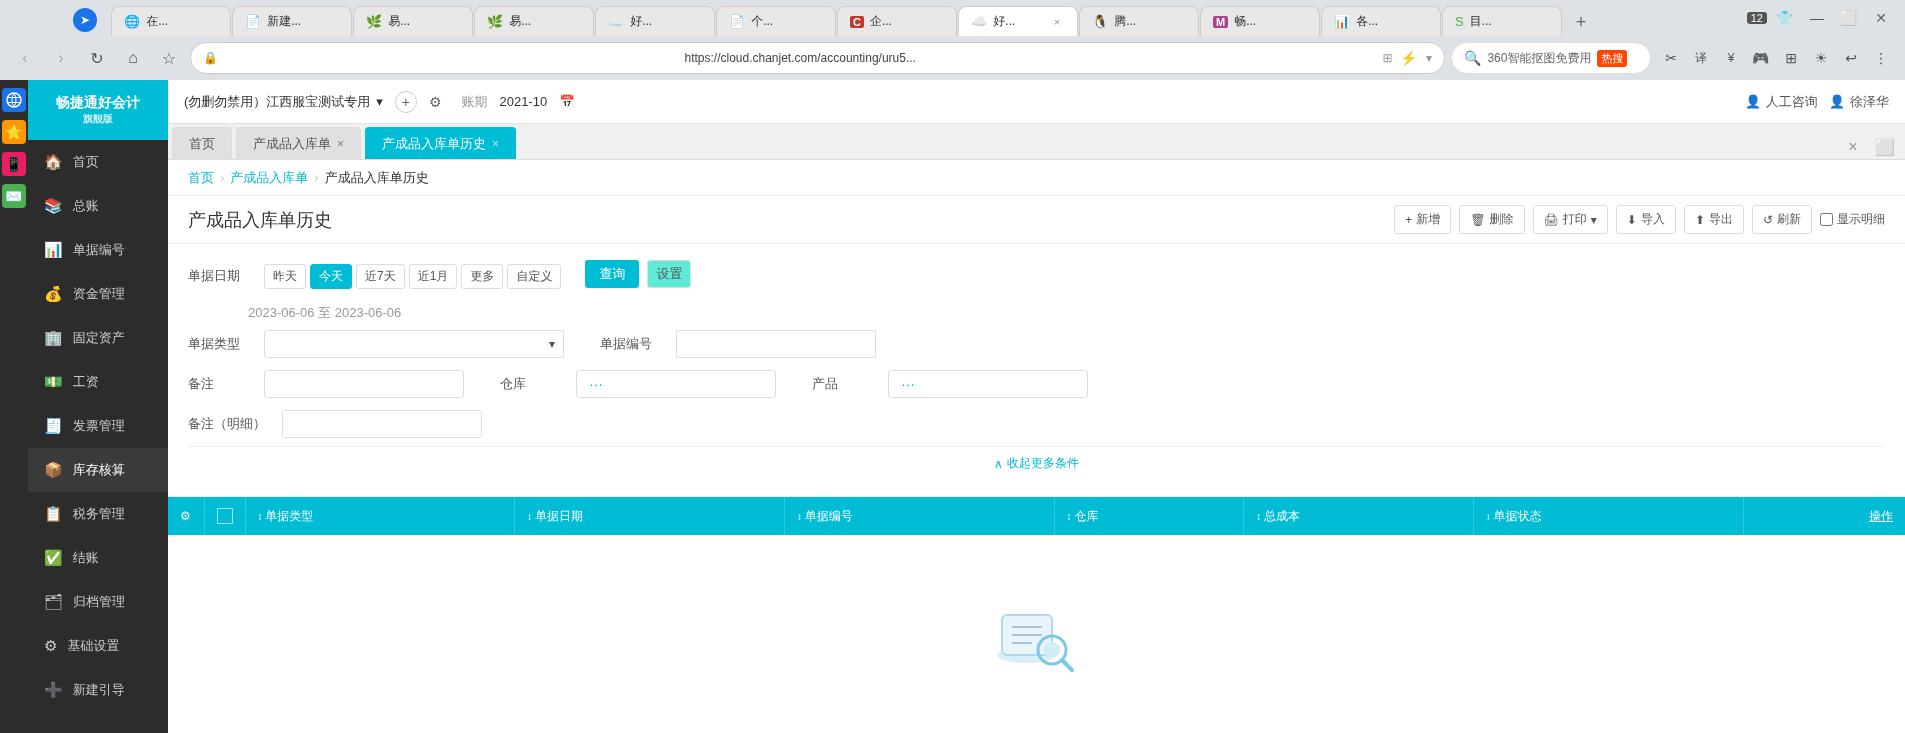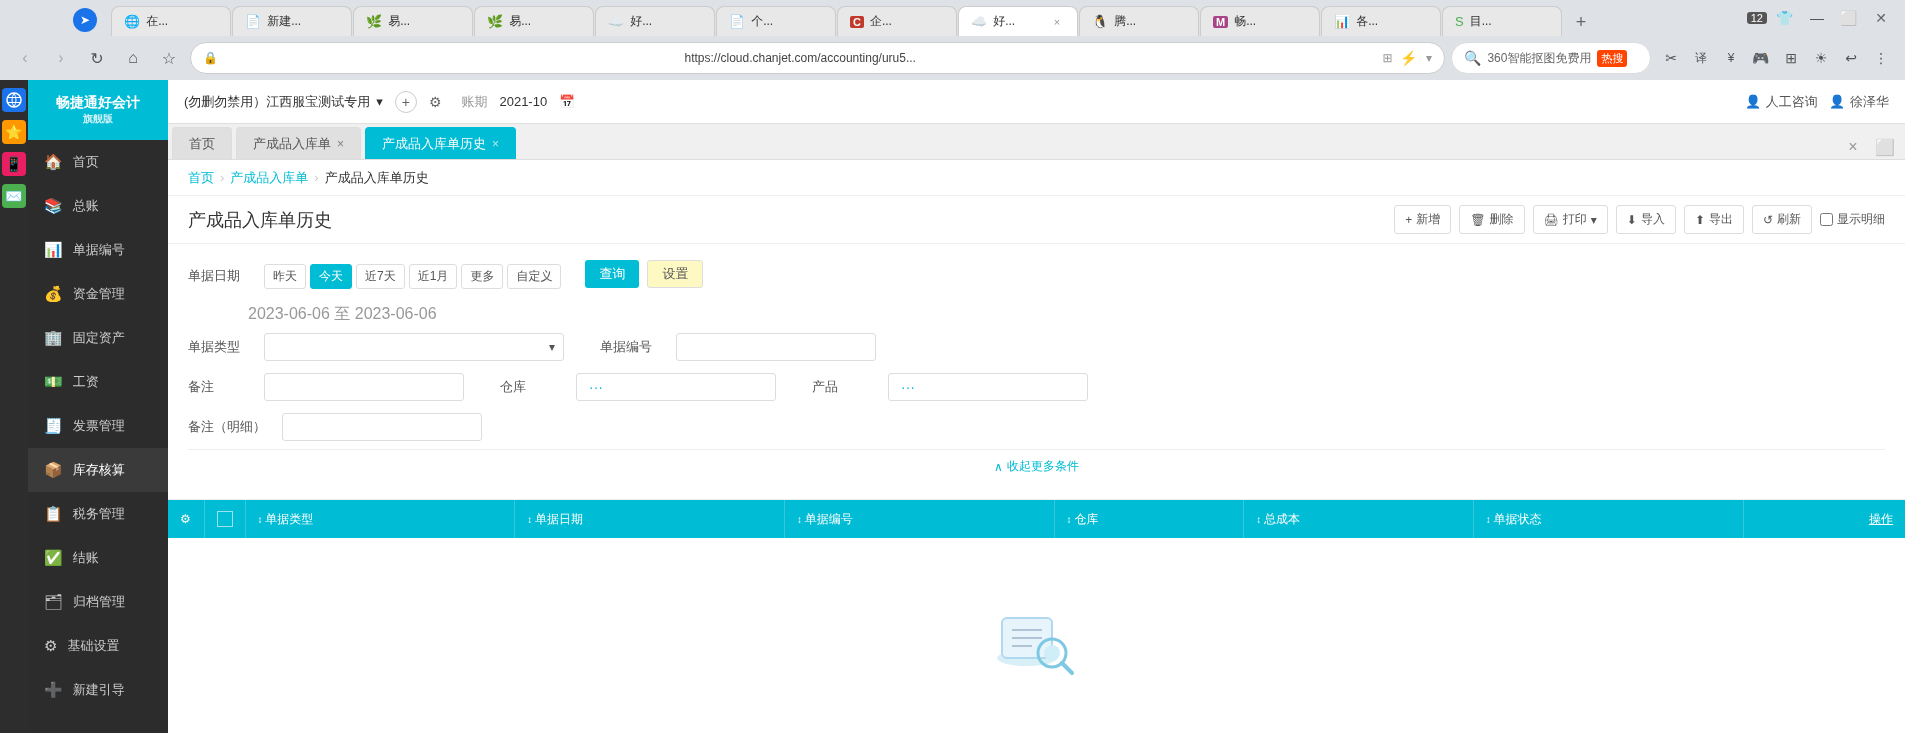--- a/index.html
+++ b/index.html
@@ -90,21 +90,21 @@
     .data-table thead th { padding: 0 12px; font-size: 12px; font-weight: normal; text-align: left; white-space: nowrap; border-right: 1px solid rgba(255,255,255,0.2); }
     .data-table thead th:last-child { border-right: none; text-decoration: underline; }
     .col-check { width: 36px; text-align: center; }
     .col-gear { width: 36px; text-align: center; }
     .sort-icon { font-size: 10px; }
 
     
     .empty-state { display: flex; flex-direction: column; align-items: center; justify-content: center; padding: 60px 0; color: #999; }
 
     .query-btn { background: #00bcd4; color: #fff; border: none; padding: 5px 14px; border-radius: 3px; cursor: pointer; font-size: 13px; }
-    .setting-btn { background: #fef9c3; color: #555; border: 1px solid #ddd; padding: 4px 14px; border-radius: 3px; cursor: pointer; font-size: 13px; }
+    .setting-btn { background: #5eead4; color: #555; border: 1px solid #ddd; padding: 4px 8px; border-radius: 3px; cursor: pointer; font-size: 13px; }
   </style>
 </head>
 <body>
 
 <div class="browser-frame">
 
   <div class="tab-bar">
     <div style="display:flex;align-items:center;width:50px;justify-content:center;padding-bottom:4px;">
       <svg width="24" height="24" viewBox="0 0 24 24">
         <circle cx="12" cy="12" r="12" fill="#1a73e8"></circle>
@@ -374,21 +374,21 @@
               <div class="date-btn">自定义</div>
             </div>
             <div style="display:flex;flex-direction:column;margin-left:8px;justify-content:flex-end;">
               <div style="display:flex;align-items:center;justify-content:flex-end;gap:8px;margin-bottom:4px;">
                 <button class="query-btn">查询</button>
                 <button class="setting-btn">设置</button>
               </div>
             </div>
           </div>
           <div style="margin-left:60px;margin-bottom:8px;">
-            <span style="font-size:16px;color:#999;">2023-06-06 至 2023-06-06</span>
+            <span style="font-size:13px;color:#999;">2023-06-06 至 2023-06-06</span>
           </div>
 
           <div class="filter-row">
             <span class="filter-label">单据类型</span>
             <div class="filter-select" style="min-width:300px;">
               <span></span>
               <span style="margin-left:auto;">▾</span>
             </div>
             <span class="filter-label" style="margin-left:20px;">单据编号</span>
             <input class="filter-input" type="text" style="">

